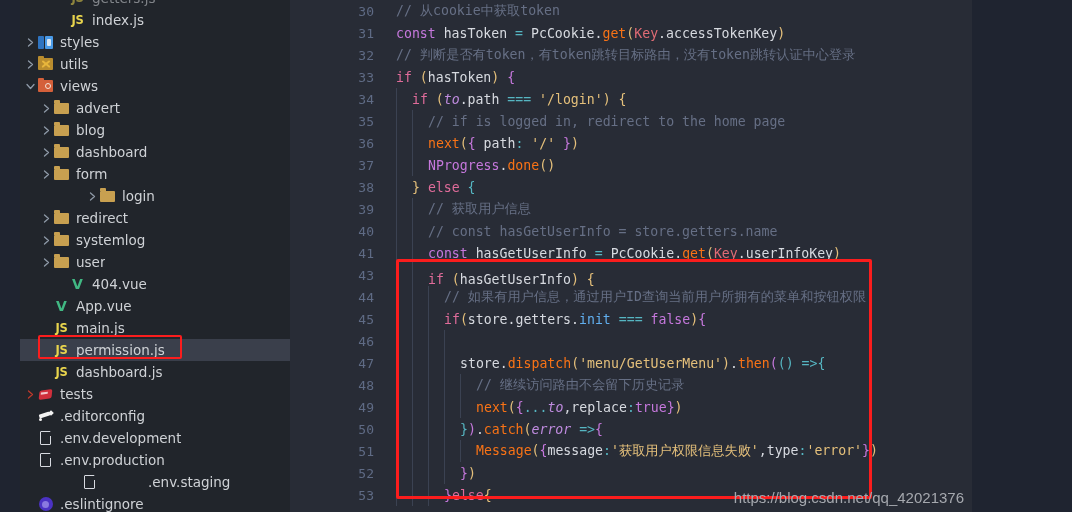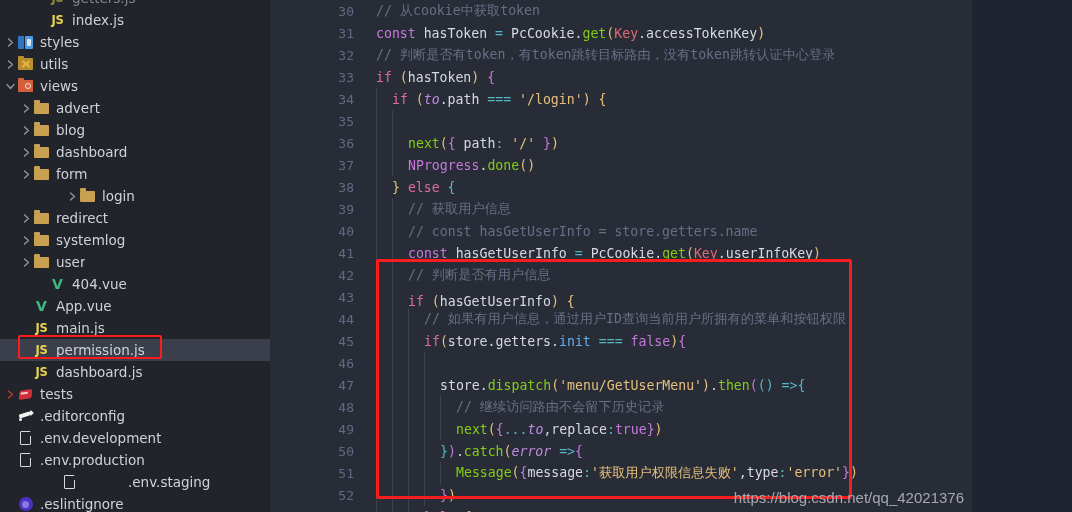--- a/index.html
+++ b/index.html
@@ -3,21 +3,21 @@
 <meta charset="utf-8">
 <style>
   * { margin:0; padding:0; box-sizing:border-box; }
   html,body { width:1072px; height:512px; overflow:hidden; }
   body {
     background:#1f2430;
     font-family:"DejaVu Sans", sans-serif;
     font-size:13px;
     -webkit-font-smoothing:antialiased;
   }
-  #app { position:relative; width:972px; height:512px; display:flex; }
+  #app { position:relative; width:972px; height:512px; display:flex;padding-left:20px; }
 
   
   #sidebar {
     width:270px; height:512px;
     background:#21252b;
     position:relative;
     overflow:hidden;
     flex:0 0 270px;
   }
   .tree-row {
@@ -130,21 +130,21 @@
     position:absolute;
     top:0; bottom:0;
     width:1px;
     background:#3b4252;
   }
   
   .t-cmt  { color:#666f85; font-style:normal; }
   .t-kw   { color:#e06c9a; }
   .t-kw2  { color:#c678dd; }
   .t-var  { color:#d7dae0; }
-  .t-fn   { color:#84cc16; }
+  .t-fn   { color:#f97316; }
   .t-str  { color:#e5c07b; }
   .t-prop { color:#61afef; }
   .t-par  { color:#e5c07b; }
   .t-par2 { color:#c678dd; }
   .t-par3 { color:#56b6c2; }
   .t-it   { color:#c08ce0; font-style:italic; }
   .t-op   { color:#56b6c2; }
   .t-obj  { color:#e06c75; }
 
   .red-box-code {
@@ -408,28 +408,27 @@
     <div class="red-box-file" style="left:18px; top:335px; width:144px; height:24px;"></div>
   </div>
 
   <div id="editor">
     <div id="code-host">
         <div class="code-line"><span class="lnum">30</span><span class="ctext" style="padding-left: 6px;"><span class="t-cmt">// 从cookie中获取token</span></span></div>
         <div class="code-line"><span class="lnum">31</span><span class="ctext" style="padding-left: 6px;"><span class="t-kw2">const</span><span class="t-var"> hasToken </span><span class="t-op">=</span><span class="t-var"> PcCookie</span><span class="t-var">.</span><span class="t-fn">get</span><span class="t-par">(</span><span class="t-obj">Key</span><span class="t-var">.</span><span class="t-var">accessTokenKey</span><span class="t-par">)</span></span></div>
         <div class="code-line"><span class="lnum">32</span><span class="ctext" style="padding-left: 6px;"><span class="t-cmt">// 判断是否有token，有token跳转目标路由，没有token跳转认证中心登录</span></span></div>
         <div class="code-line"><span class="lnum">33</span><span class="ctext" style="padding-left: 6px;"><span class="t-kw">if</span><span class="t-par"> (</span><span class="t-var">hasToken</span><span class="t-par">)</span><span class="t-par2"> {</span></span></div>
         <div class="code-line"><span class="lnum">34</span><span class="ctext" style="padding-left: 22px;"><span class="t-kw">if</span><span class="t-par"> (</span><span class="t-it">to</span><span class="t-var">.path </span><span class="t-op">===</span><span class="t-var"> </span><span class="t-str">'/login'</span><span class="t-par">)</span><span class="t-par"> {</span></span><span class="guide" style="left: 106px;"></span></div>
-        <div class="code-line"><span class="lnum">35</span><span class="guide" style="left: 106px;"></span><span class="guide" style="left: 122px;"></span></div>
+        <div class="code-line"><span class="lnum">35</span><span class="ctext" style="padding-left: 38px;"><span class="t-cmt">// if is logged in, redirect to the home page</span></span><span class="guide" style="left: 106px;"></span><span class="guide" style="left: 122px;"></span></div>
         <div class="code-line"><span class="lnum">36</span><span class="ctext" style="padding-left: 38px;"><span class="t-fn">next</span><span class="t-par">(</span><span class="t-par2">{</span><span class="t-var"> path</span><span class="t-op">:</span><span class="t-var"> </span><span class="t-str">'/'</span><span class="t-par2"> }</span><span class="t-par">)</span></span><span class="guide" style="left: 106px;"></span><span class="guide" style="left: 122px;"></span></div>
         <div class="code-line"><span class="lnum">37</span><span class="ctext" style="padding-left: 38px;"><span class="t-kw2">NProgress</span><span class="t-var">.</span><span class="t-fn">done</span><span class="t-par">(</span><span class="t-par">)</span></span><span class="guide" style="left: 106px;"></span><span class="guide" style="left: 122px;"></span></div>
         <div class="code-line"><span class="lnum">38</span><span class="ctext" style="padding-left: 22px;"><span class="t-par">}</span><span class="t-var"> </span><span class="t-kw">else</span><span class="t-par3"> {</span></span><span class="guide" style="left: 106px;"></span></div>
         <div class="code-line"><span class="lnum">39</span><span class="ctext" style="padding-left: 38px;"><span class="t-cmt">// 获取用户信息</span></span><span class="guide" style="left: 106px;"></span><span class="guide" style="left: 122px;"></span></div>
         <div class="code-line"><span class="lnum">40</span><span class="ctext" style="padding-left: 38px;"><span class="t-cmt">// const hasGetUserInfo = store.getters.name</span></span><span class="guide" style="left: 106px;"></span><span class="guide" style="left: 122px;"></span></div>
         <div class="code-line"><span class="lnum">41</span><span class="ctext" style="padding-left: 38px;"><span class="t-kw2">const</span><span class="t-var"> hasGetUserInfo </span><span class="t-op">=</span><span class="t-var"> PcCookie</span><span class="t-var">.</span><span class="t-fn">get</span><span class="t-par">(</span><span class="t-obj">Key</span><span class="t-var">.</span><span class="t-var">userInfoKey</span><span class="t-par">)</span></span><span class="guide" style="left: 106px;"></span><span class="guide" style="left: 122px;"></span></div>
-        <div class="code-line"><span class="lnum">42</span><span class="ctext" style="padding-left: 38px;"><span class="t-cmt">// 判断是否有用户信息</span></span><span class="guide" style="left: 106px;"></span><span class="guide" style="left: 122px;"></span></div>
         <div class="code-line"><span class="lnum">43</span><span class="ctext" style="padding-left: 38px; margin-top: 8px;"><span class="t-kw">if</span><span class="t-par"> (</span><span class="t-var">hasGetUserInfo</span><span class="t-par">)</span><span class="t-par"> {</span></span><span class="guide" style="left: 106px;"></span><span class="guide" style="left: 122px;"></span></div>
         <div class="code-line"><span class="lnum">44</span><span class="ctext" style="padding-left: 54px;"><span class="t-cmt">// 如果有用户信息，通过用户ID查询当前用户所拥有的菜单和按钮权限</span></span><span class="guide" style="left: 106px;"></span><span class="guide" style="left: 122px;"></span><span class="guide" style="left: 138px;"></span></div>
         <div class="code-line"><span class="lnum">45</span><span class="ctext" style="padding-left: 54px;"><span class="t-kw">if</span><span class="t-par">(</span><span class="t-var">store</span><span class="t-var">.getters</span><span class="t-var">.</span><span class="t-prop">init</span><span class="t-var"> </span><span class="t-op">===</span><span class="t-var"> </span><span class="t-kw2">false</span><span class="t-par">)</span><span class="t-par2">{</span></span><span class="guide" style="left: 106px;"></span><span class="guide" style="left: 122px;"></span><span class="guide" style="left: 138px;"></span></div>
         <div class="code-line"><span class="lnum">46</span><span class="guide" style="left: 106px;"></span><span class="guide" style="left: 122px;"></span><span class="guide" style="left: 138px;"></span><span class="guide" style="left: 154px;"></span></div>
         <div class="code-line"><span class="lnum">47</span><span class="ctext" style="padding-left: 70px;"><span class="t-var">store</span><span class="t-var">.</span><span class="t-fn">dispatch</span><span class="t-par">(</span><span class="t-str">'menu/GetUserMenu'</span><span class="t-par">)</span><span class="t-var">.</span><span class="t-fn">then</span><span class="t-par2">(</span><span class="t-par3">(</span><span class="t-par3">)</span><span class="t-var"> </span><span class="t-op">=&gt;</span><span class="t-par3">{</span></span><span class="guide" style="left: 106px;"></span><span class="guide" style="left: 122px;"></span><span class="guide" style="left: 138px;"></span><span class="guide" style="left: 154px;"></span></div>
         <div class="code-line"><span class="lnum">48</span><span class="ctext" style="padding-left: 86px;"><span class="t-cmt">// 继续访问路由不会留下历史记录</span></span><span class="guide" style="left: 106px;"></span><span class="guide" style="left: 122px;"></span><span class="guide" style="left: 138px;"></span><span class="guide" style="left: 154px;"></span><span class="guide" style="left: 170px;"></span></div>
         <div class="code-line"><span class="lnum">49</span><span class="ctext" style="padding-left: 86px;"><span class="t-fn">next</span><span class="t-par">(</span><span class="t-par2">{</span><span class="t-op">...</span><span class="t-it">to</span><span class="t-var">,</span><span class="t-var">replace</span><span class="t-op">:</span><span class="t-kw2">true</span><span class="t-par2">}</span><span class="t-par">)</span></span><span class="guide" style="left: 106px;"></span><span class="guide" style="left: 122px;"></span><span class="guide" style="left: 138px;"></span><span class="guide" style="left: 154px;"></span><span class="guide" style="left: 170px;"></span></div>
         <div class="code-line"><span class="lnum">50</span><span class="ctext" style="padding-left: 70px;"><span class="t-par3">}</span><span class="t-par2">)</span><span class="t-var">.</span><span class="t-fn">catch</span><span class="t-par">(</span><span class="t-it">error</span><span class="t-var"> </span><span class="t-op">=&gt;</span><span class="t-par2">{</span></span><span class="guide" style="left: 106px;"></span><span class="guide" style="left: 122px;"></span><span class="guide" style="left: 138px;"></span><span class="guide" style="left: 154px;"></span></div>
         <div class="code-line"><span class="lnum">51</span><span class="ctext" style="padding-left: 86px;"><span class="t-fn">Message</span><span class="t-par">(</span><span class="t-par2">{</span><span class="t-var">message</span><span class="t-op">:</span><span class="t-str">'获取用户权限信息失败'</span><span class="t-var">,</span><span class="t-var">type</span><span class="t-op">:</span><span class="t-str">'error'</span><span class="t-par2">}</span><span class="t-par">)</span></span><span class="guide" style="left: 106px;"></span><span class="guide" style="left: 122px;"></span><span class="guide" style="left: 138px;"></span><span class="guide" style="left: 154px;"></span><span class="guide" style="left: 170px;"></span></div>
         <div class="code-line"><span class="lnum">52</span><span class="ctext" style="padding-left: 70px;"><span class="t-par2">}</span><span class="t-par">)</span></span><span class="guide" style="left: 106px;"></span><span class="guide" style="left: 122px;"></span><span class="guide" style="left: 138px;"></span><span class="guide" style="left: 154px;"></span></div>

